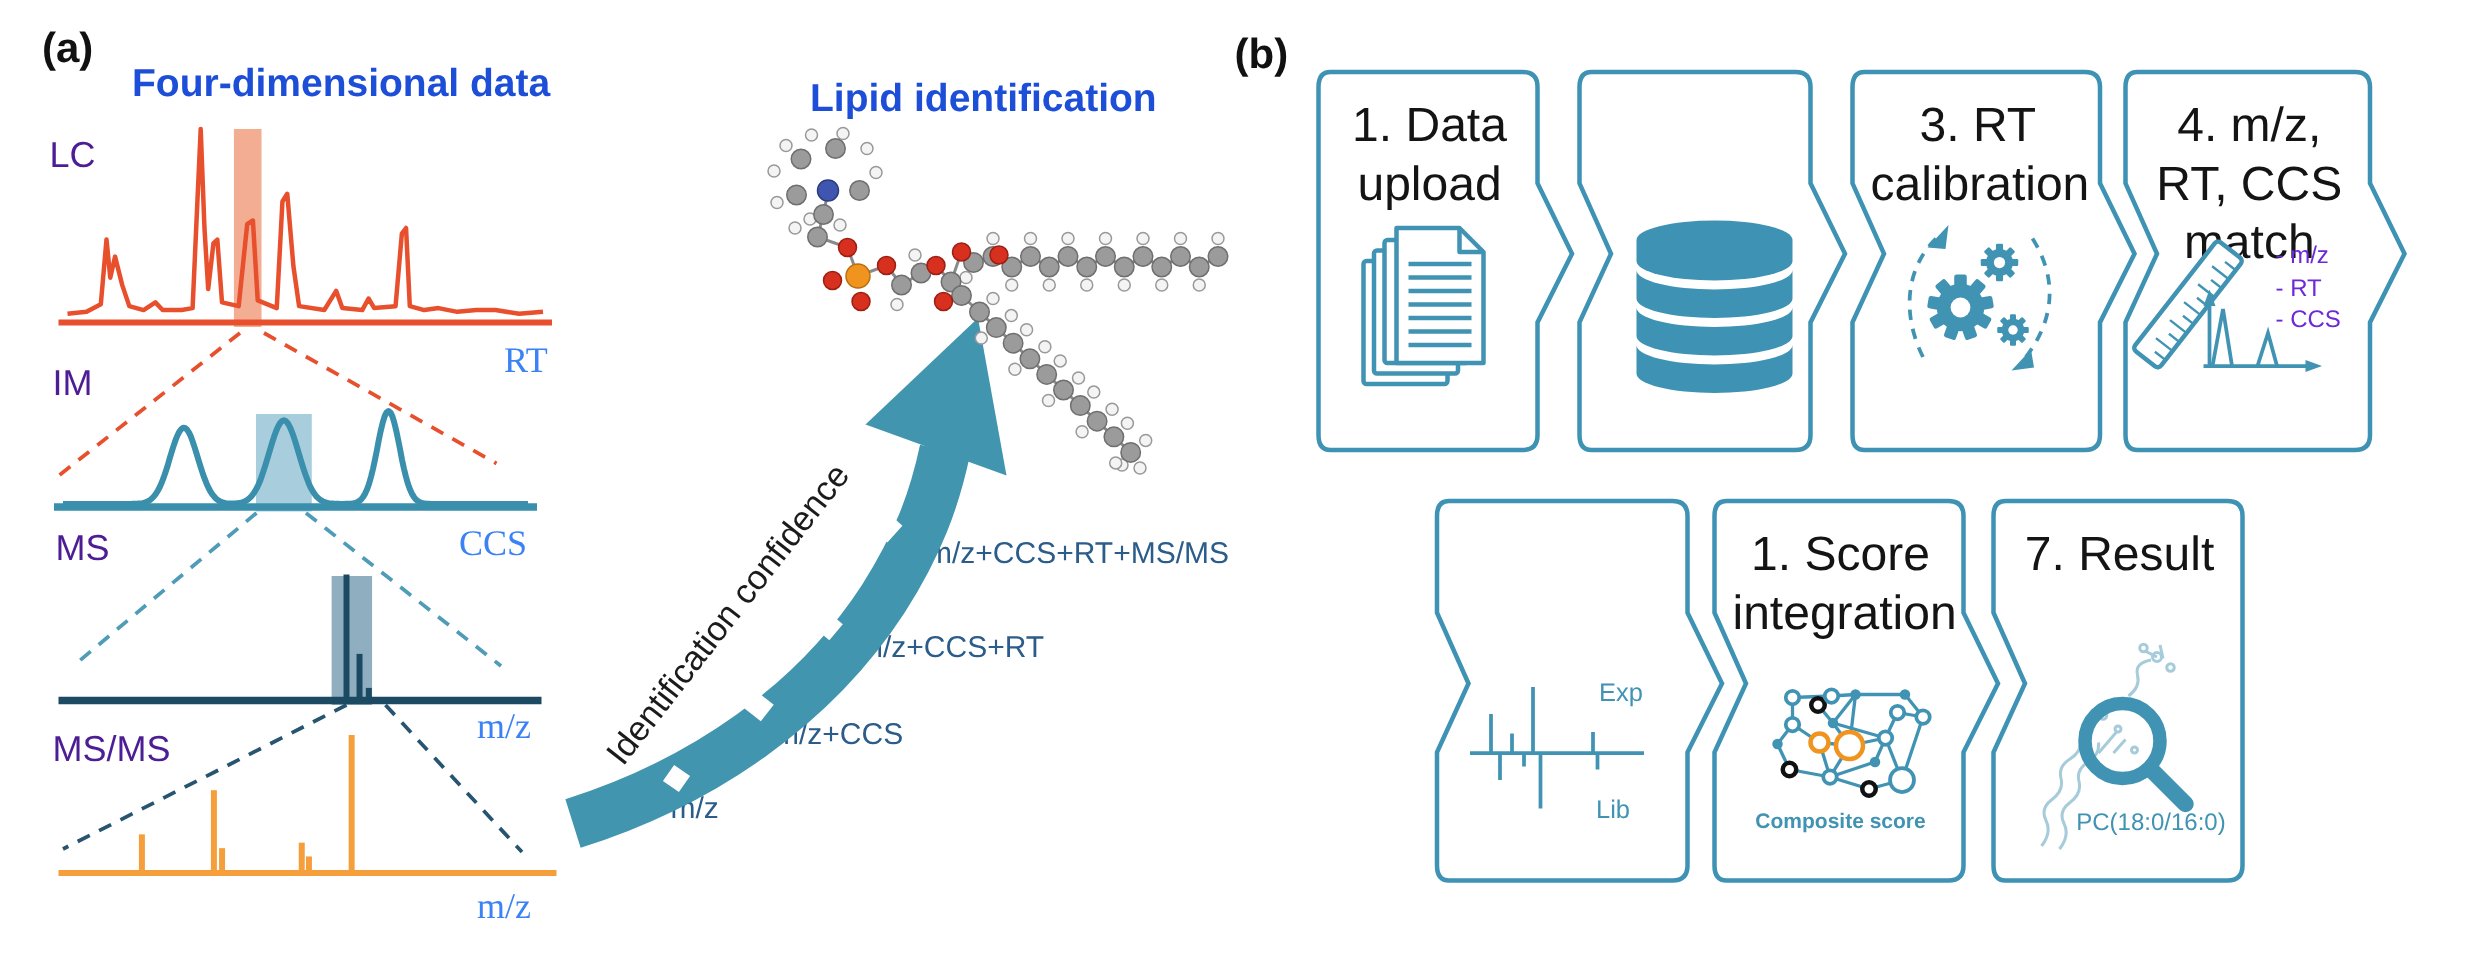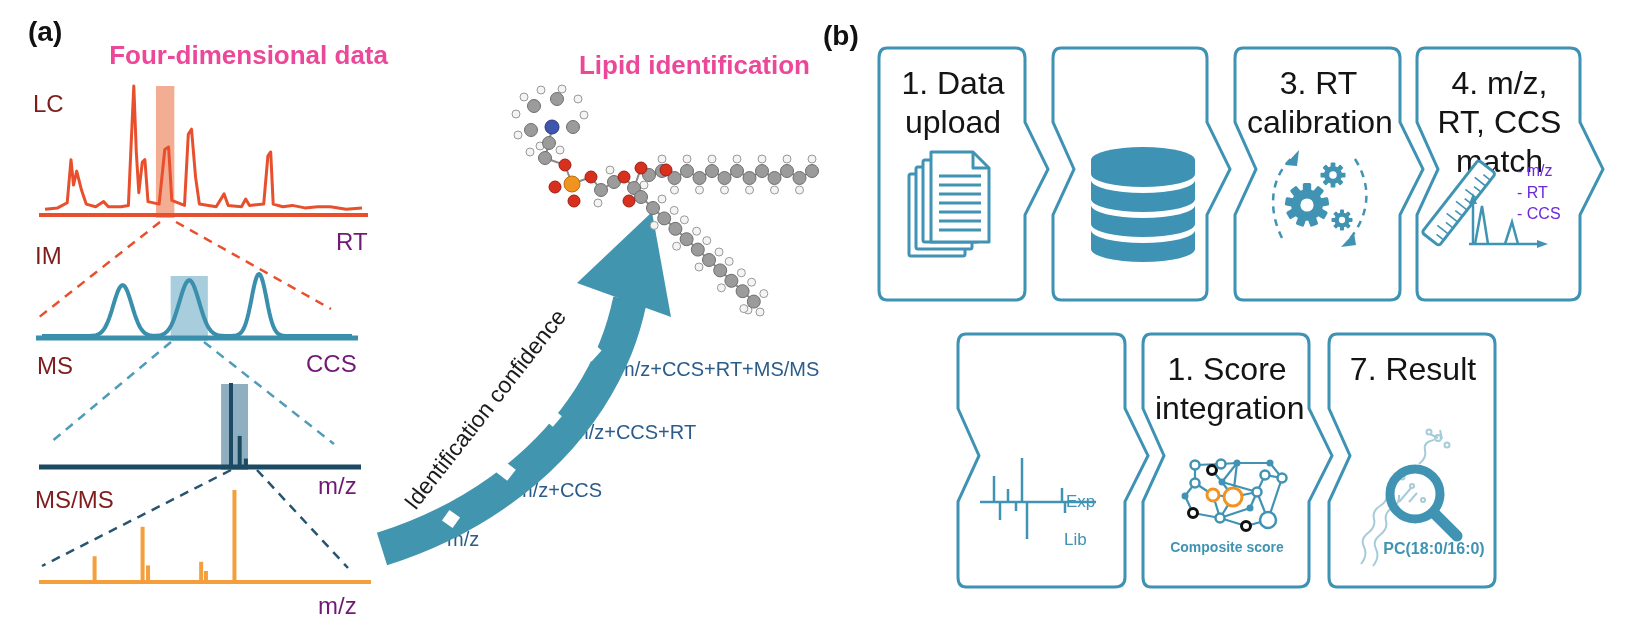--- a/index.html
+++ b/index.html
@@ -1,34 +1,34 @@
 <!DOCTYPE html>
 <html><head>
 <meta charset="utf-8">
 <style>
   html,body{margin:0;padding:0;background:#fff;}
   .stage{position:relative;width:1652px;height:640px;background:#fff;overflow:hidden;
          font-family:"Liberation Sans",sans-serif;color:#1d1d1d;}
   .abs{position:absolute;}
   .panel-label{font-size:28px;font-weight:bold;color:#111;}
-  .fig-title{font-size:26px;font-weight:bold;color:#ec4899;text-align:right;}
-  .plot-lbl{font-size:24px;color:#7f1d1d;}
-  .axis-lbl{font-size:24px;color:#701a75;}
+  .fig-title{font-size:26px;font-weight:bold;color:#1d4ed8;text-align:left;}
+  .plot-lbl{font-size:24px;color:#4c1d95;}
+  .axis-lbl{font-size:24px;color:#3b82f6;font-family:Liberation Serif, serif;}
   .conf-lbl{font-size:20px;font-weight:500;color:#2b5c8a;white-space:nowrap;}
   .arrow-txt{font-size:23px;color:#1b1b1b;white-space:nowrap;
              transform:rotate(-52deg);transform-origin:0 100%;}
   .card{position:absolute;}
   .card-frame{position:absolute;left:-2px;top:-2px;overflow:visible;}
   .card-title{position:absolute;top:16px;left:0;right:0;text-align:center;
               font-size:32px;line-height:1.22;color:#141414;padding:0 12px;}
   .icon-svg{position:absolute;overflow:visible;}
   .teal-note{position:absolute;color:#6d28d9;font-size:16px;line-height:1.35;white-space:pre-line;}
   .mini-lbl{position:absolute;color:#4193b3;font-size:17px;}
   .caption{position:absolute;color:#4193b3;font-size:14px;font-weight:bold;text-align:center;}
-  .caption2{position:absolute;color:#4193b3;font-size:16px;text-align:center;font-weight:bold;}
+  .caption2{position:absolute;color:#4193b3;font-size:16px;text-align:center;font-weight:normal;}
 </style>
 </head>
 <body>
 
 <div class="stage">
 
   <div class="abs panel-label" style="left:28px;top:16px;">(a)</div>
   <div class="abs fig-title" style="left:88px;top:40px;width:300px;">Four-dimensional data</div>
 
   <div class="abs plot-lbl" style="left:33px;top:90px;">LC</div>
@@ -330,21 +330,21 @@
         <line x1="18" y1="58" x2="18" y2="32"></line>
           <line x1="32" y1="58" x2="32" y2="45"></line>
         <line x1="46" y1="58" x2="46" y2="14"></line>
           <line x1="86" y1="58" x2="86" y2="44"></line>
         <line x1="24" y1="58" x2="24" y2="76"></line>
           <line x1="40" y1="58" x2="40" y2="67"></line>
         <line x1="51" y1="58" x2="51" y2="95"></line>
           <line x1="89" y1="58" x2="89" y2="69"></line>
       </g>
     </svg>
-    <div class="mini-lbl" style="left:108px;top:118px;margin-top:40px;">Exp</div>
+    <div class="mini-lbl" style="left:108px;top:118px;">Exp</div>
     <div class="mini-lbl" style="left:106px;top:196px;">Lib</div>
   </div>
 
   <div class="card" style="left:1143px;top:334px;width:168px;height:255px;">
     <svg class="card-frame" width="202" height="263">
       <path class="frame-path" fill="#ffffff" stroke="#3e92b4" stroke-width="3" d="M 10 2 L 158 2 Q 168 2 168 12 L 168 76.5 L 191 123.675 L 168 169.57500000000002 L 168 245 Q 168 255 158 255 L 10 255 Q 2 255 2 245 L 2 169.57500000000002 L 23 123.675 L 2 76.5 L 2 12 Q 2 2 10 2 Z"></path>
     </svg>
     <div class="card-title">1. Score integration</div>
     <svg class="icon-svg" id="network-icon" style="left:30px;top:115px;" width="125" height="95">
         <line x1="22" y1="16" x2="48" y2="15" stroke="#4193b3" stroke-width="2.2"></line>

